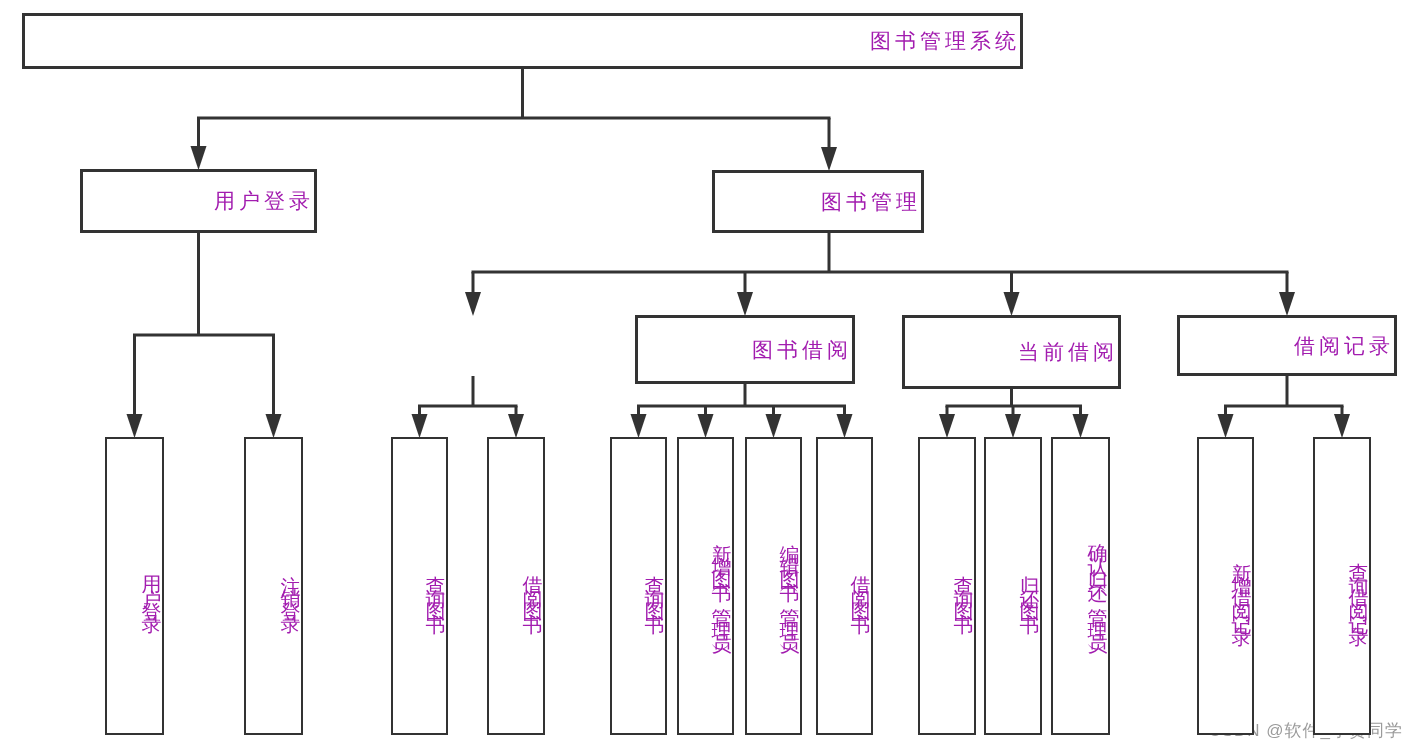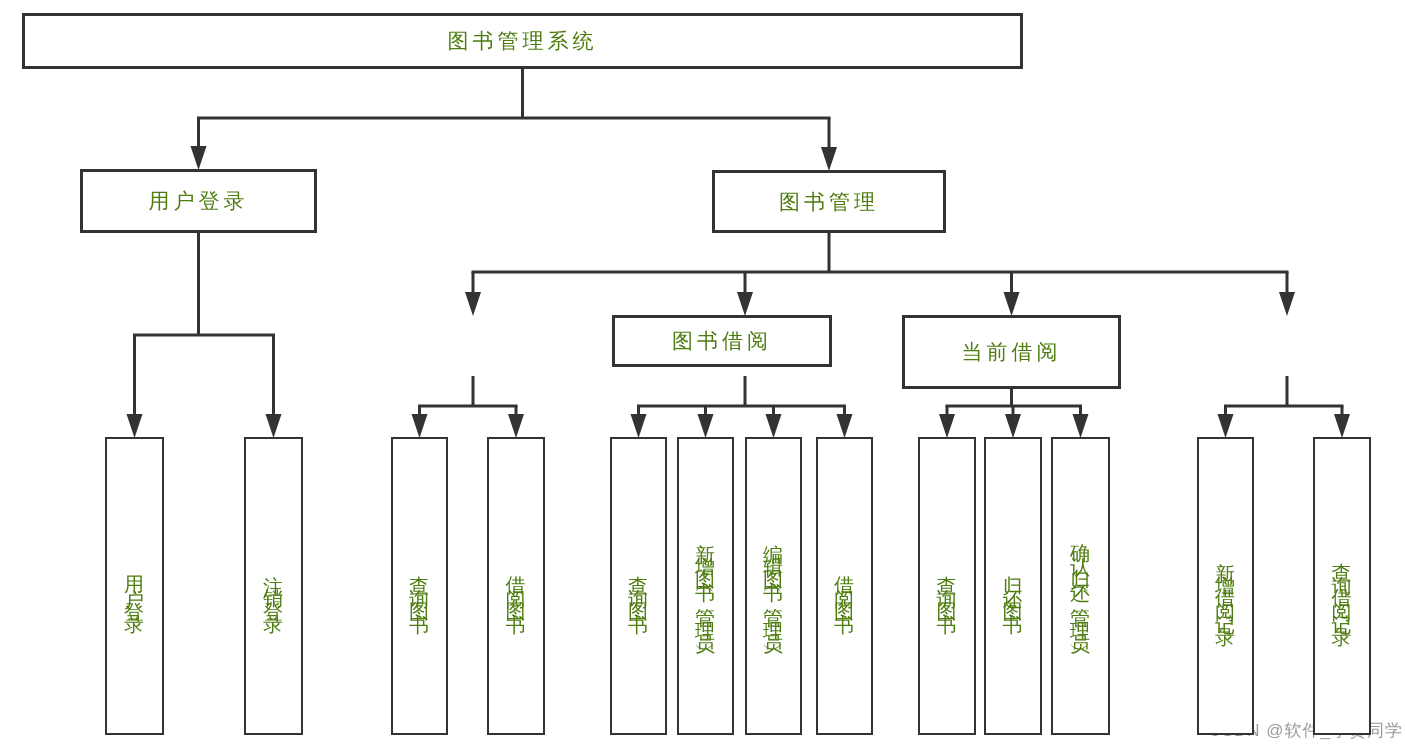--- a/index.html
+++ b/index.html
@@ -16,22 +16,22 @@
     left: 0; top: 0;
     width: 1405px; height: 747px;
   }
   .node {
     position: absolute;
     box-sizing: border-box;
     border: 3px solid #333333;
     background: #ffffff;
     display: flex;
     align-items: center;
-    justify-content: center;
-    color: #4d7c0f;
+    justify-content: flex-end;
+    color: #a21caf;
   }
   .node.h .label {
     font-size: 21px;
     letter-spacing: 4px;
     white-space: nowrap;
   }
   .node.v { border-width: 2px; }
   .node.v .label {
     writing-mode: vertical-rl;
     text-orientation: mixed;
@@ -107,28 +107,31 @@
       <line x1="1342" y1="406" x2="1342" y2="420" stroke="#333333" stroke-width="3"></line>
       <polygon points="1334,414 1350,414 1342,438" fill="#333333"></polygon>
     </svg>
   <div class="watermark" style="color: rgb(155, 155, 155);">CSDN @软件_小贺同学</div>
 <div class="node h" style="left: 22px; top: 13px; width: 1001px; height: 56px; border-color: rgb(51, 51, 51);">
       <span class="label">图书管理系统</span>
     </div>
     <div class="node h" style="left: 80px; top: 169px; width: 237px; height: 64px; border-color: rgb(51, 51, 51);">
       <span class="label">用户登录</span>
     </div>
-    <div class="node h" style="left: 712px; top: 170px; width: 234px; height: 63px; border-color: rgb(51, 51, 51);">
+    <div class="node h" style="left: 712px; top: 170px; width: 212px; height: 63px; border-color: rgb(51, 51, 51);">
       <span class="label">图书管理</span>
     </div>
-    <div class="node h" style="left: 612px; top: 315px; width: 220px; height: 52px; border-color: rgb(51, 51, 51);">
+    <div class="node h" style="left: 635px; top: 315px; width: 220px; height: 69px; border-color: rgb(51, 51, 51);">
       <span class="label">图书借阅</span>
     </div>
     <div class="node h" style="left: 902px; top: 315px; width: 219px; height: 74px; border-color: rgb(51, 51, 51);">
       <span class="label">当前借阅</span>
+    </div>
+    <div class="node h" style="left: 1177px; top: 315px; width: 220px; height: 61px; border-color: rgb(51, 51, 51);">
+      <span class="label">借阅记录</span>
     </div>
     <div class="node v" style="left: 105px; top: 437px; width: 59px; height: 298px; border-color: rgb(51, 51, 51);">
       <span class="label">用户登录</span>
     </div>
     <div class="node v" style="left: 244px; top: 437px; width: 59px; height: 298px; border-color: rgb(51, 51, 51);">
       <span class="label">注销登录</span>
     </div>
     <div class="node v" style="left: 391px; top: 437px; width: 57px; height: 298px; border-color: rgb(51, 51, 51);">
       <span class="label">查询图书</span>
     </div>

